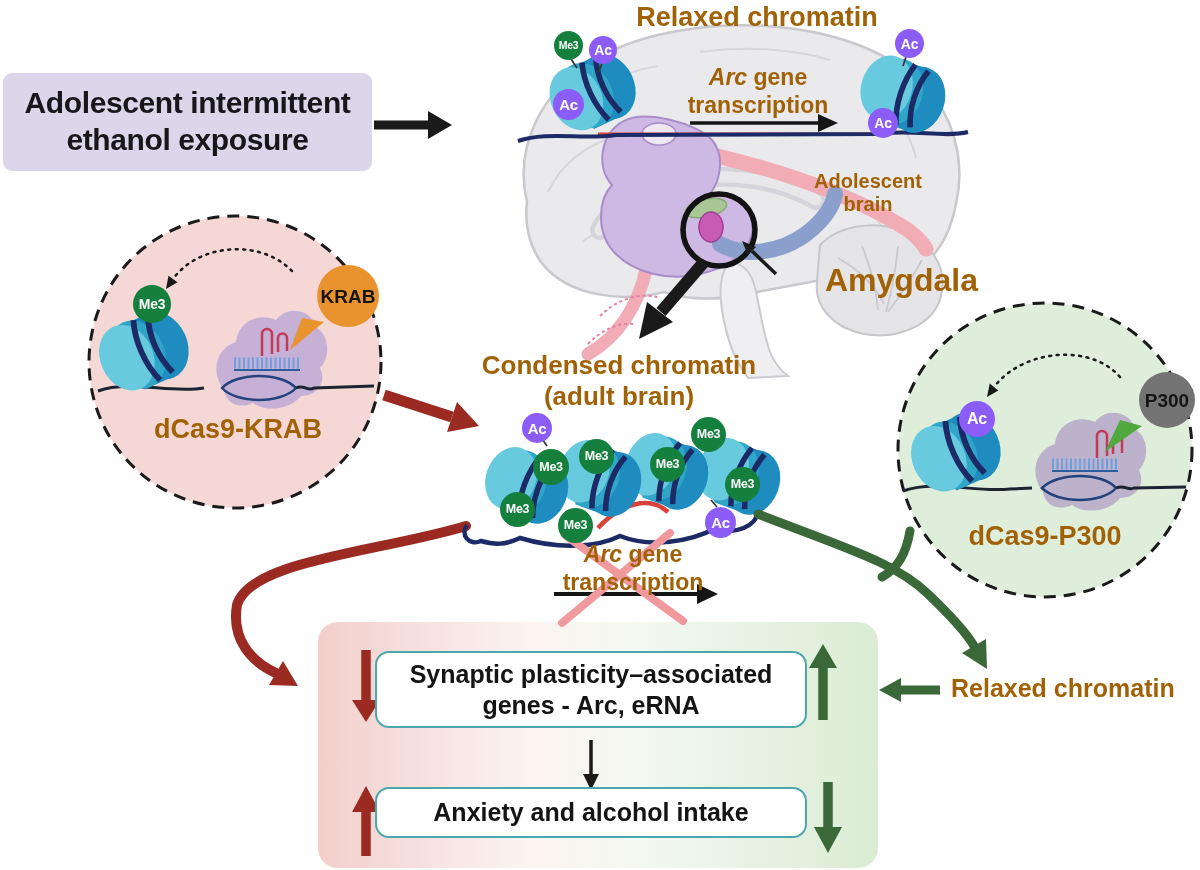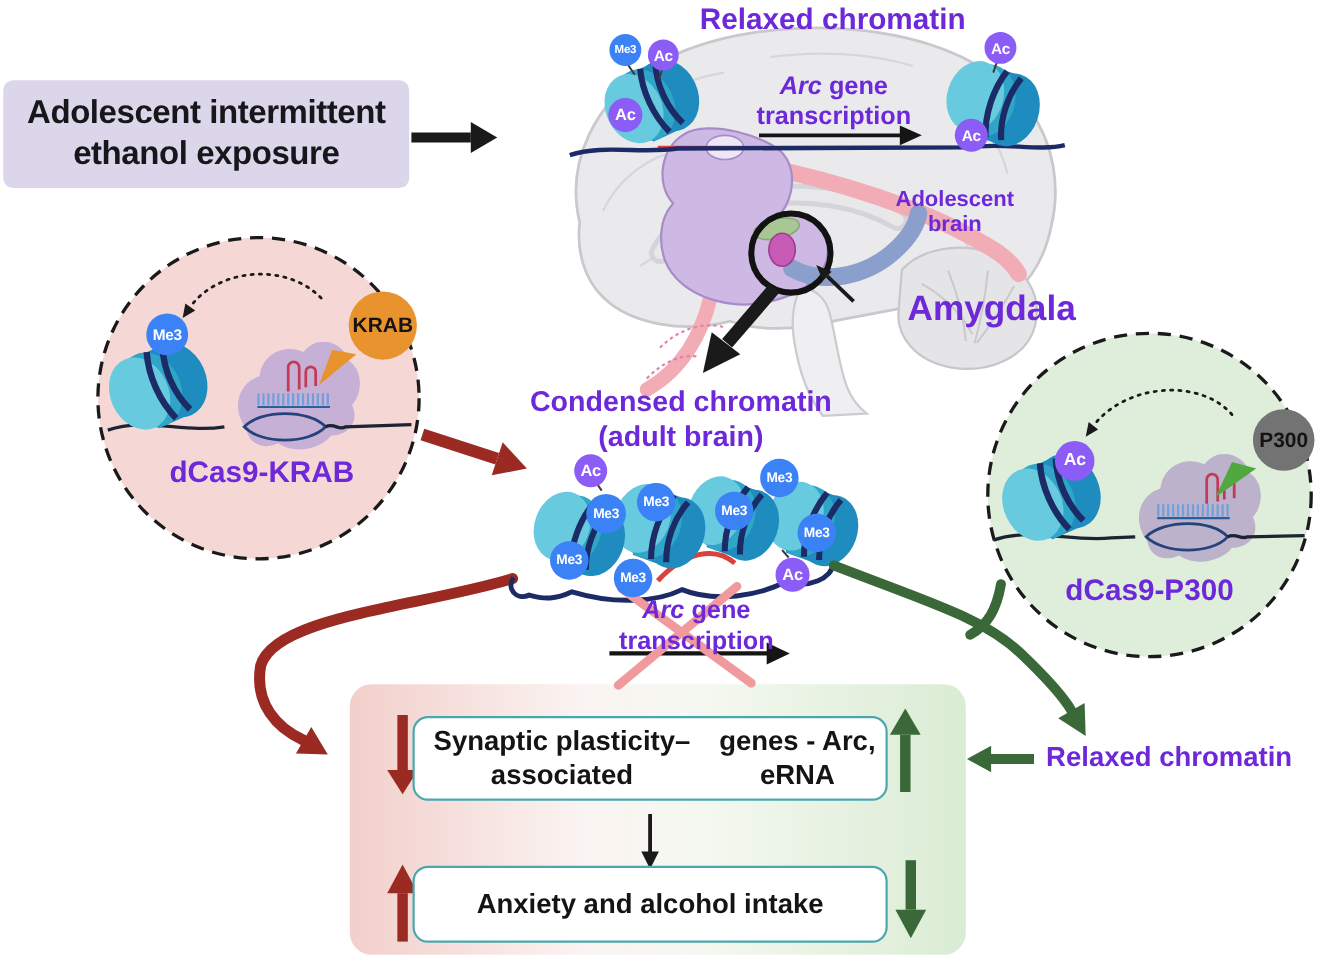--- a/index.html
+++ b/index.html
@@ -1,31 +1,31 @@
 <!DOCTYPE html>
 <html><head>
 <meta charset="utf-8">
 <style>
   html,body{margin:0;padding:0;background:#fff;font-family:"Liberation Sans",sans-serif;}
   .stage{position:relative;width:1200px;height:870px;background:#ffffff;overflow:hidden;}
   .stage svg.art{position:absolute;left:0;top:0;z-index:1;}
   .bg{position:absolute;z-index:0;}
-  .lbl{position:absolute;z-index:2;font-weight:700;color:#6d28d9;text-align:center;line-height:1.2;}
+  .lbl{position:absolute;z-index:2;font-weight:700;color:#a16207;text-align:center;line-height:1.2;}
   .nowrap{white-space:nowrap;}
   .exposure-box{position:absolute;left:3px;top:73px;width:369px;height:98px;background:#DBD6E9;border-radius:9px;
     display:flex;flex-direction:column;justify-content:center;align-items:center;z-index:2;
     font-weight:700;font-size:30px;line-height:1.22;color:#17171B;letter-spacing:-0.4px;text-align:center;}
   .gradient-box{position:absolute;left:318px;top:622px;width:560px;height:246px;border-radius:20px;
     background:linear-gradient(to right,#F2CFCB 0%,#FBF4F2 38%,#F4F8F0 58%,#DAECD4 100%);z-index:0;}
   .result-box{position:absolute;left:375px;width:432px;background:#fff;border:2px solid #4BA7AE;border-radius:14px;
-    display:flex;flex-direction:row;justify-content:center;align-items:center;z-index:2;
+    display:flex;flex-direction:column;justify-content:center;align-items:center;z-index:2;
     font-weight:700;font-size:25px;line-height:1.24;color:#141414;box-sizing:border-box;text-align:center;}
   .badge{position:absolute;border-radius:50%;color:#fff;font-weight:700;display:flex;align-items:center;
     justify-content:center;z-index:3;line-height:1;letter-spacing:-0.3px;}
-  .badge.me3{background:#3b82f6;}
+  .badge.me3{background:#15803d;}
   .badge.ac{background:#8b5cf6;}
   .effector{position:absolute;border-radius:50%;display:flex;align-items:center;justify-content:center;
     font-weight:700;color:#141414;z-index:3;line-height:1;margin-left:28px;}
   .eff-krab{left:289px;top:265px;width:62px;height:62px;background:#E9932F;font-size:19px;}
   .eff-p300{left:1111px;top:372px;width:56px;height:56px;background:#737373;font-size:19px;}
   i{font-style:italic;}
 </style>
 </head>
 <body>
 
@@ -253,19 +253,19 @@
   <div class="badge me3" style="left:725px;top:467px;width:35px;height:35px;font-size:12.5px;">Me3</div>
   <div class="badge ac" style="left:705px;top:507px;width:31px;height:31px;font-size:15px;">Ac</div>
 
   <div class="badge me3" style="left:133px;top:285px;width:38px;height:38px;font-size:14px;">Me3</div>
   <div class="badge ac" style="left:959px;top:401px;width:36px;height:36px;font-size:16px;">Ac</div>
 
   <div class="result-box" style="top:651px;height:77px;">
     <span style="display:block;">Synaptic plasticity–associated</span>
     <span style="display:block;">genes - Arc, eRNA</span>
   </div>
-  <div class="result-box" style="top:787px;height:70px;">
+  <div class="result-box" style="top:787px;height:51px;">
     <span>Anxiety and alcohol intake</span>
   </div>
 
   <div class="lbl nowrap" style="left:951px;top:673px;font-size:25px;text-align:left;">Relaxed chromatin</div>
 
 </div>
 
 </body></html>

